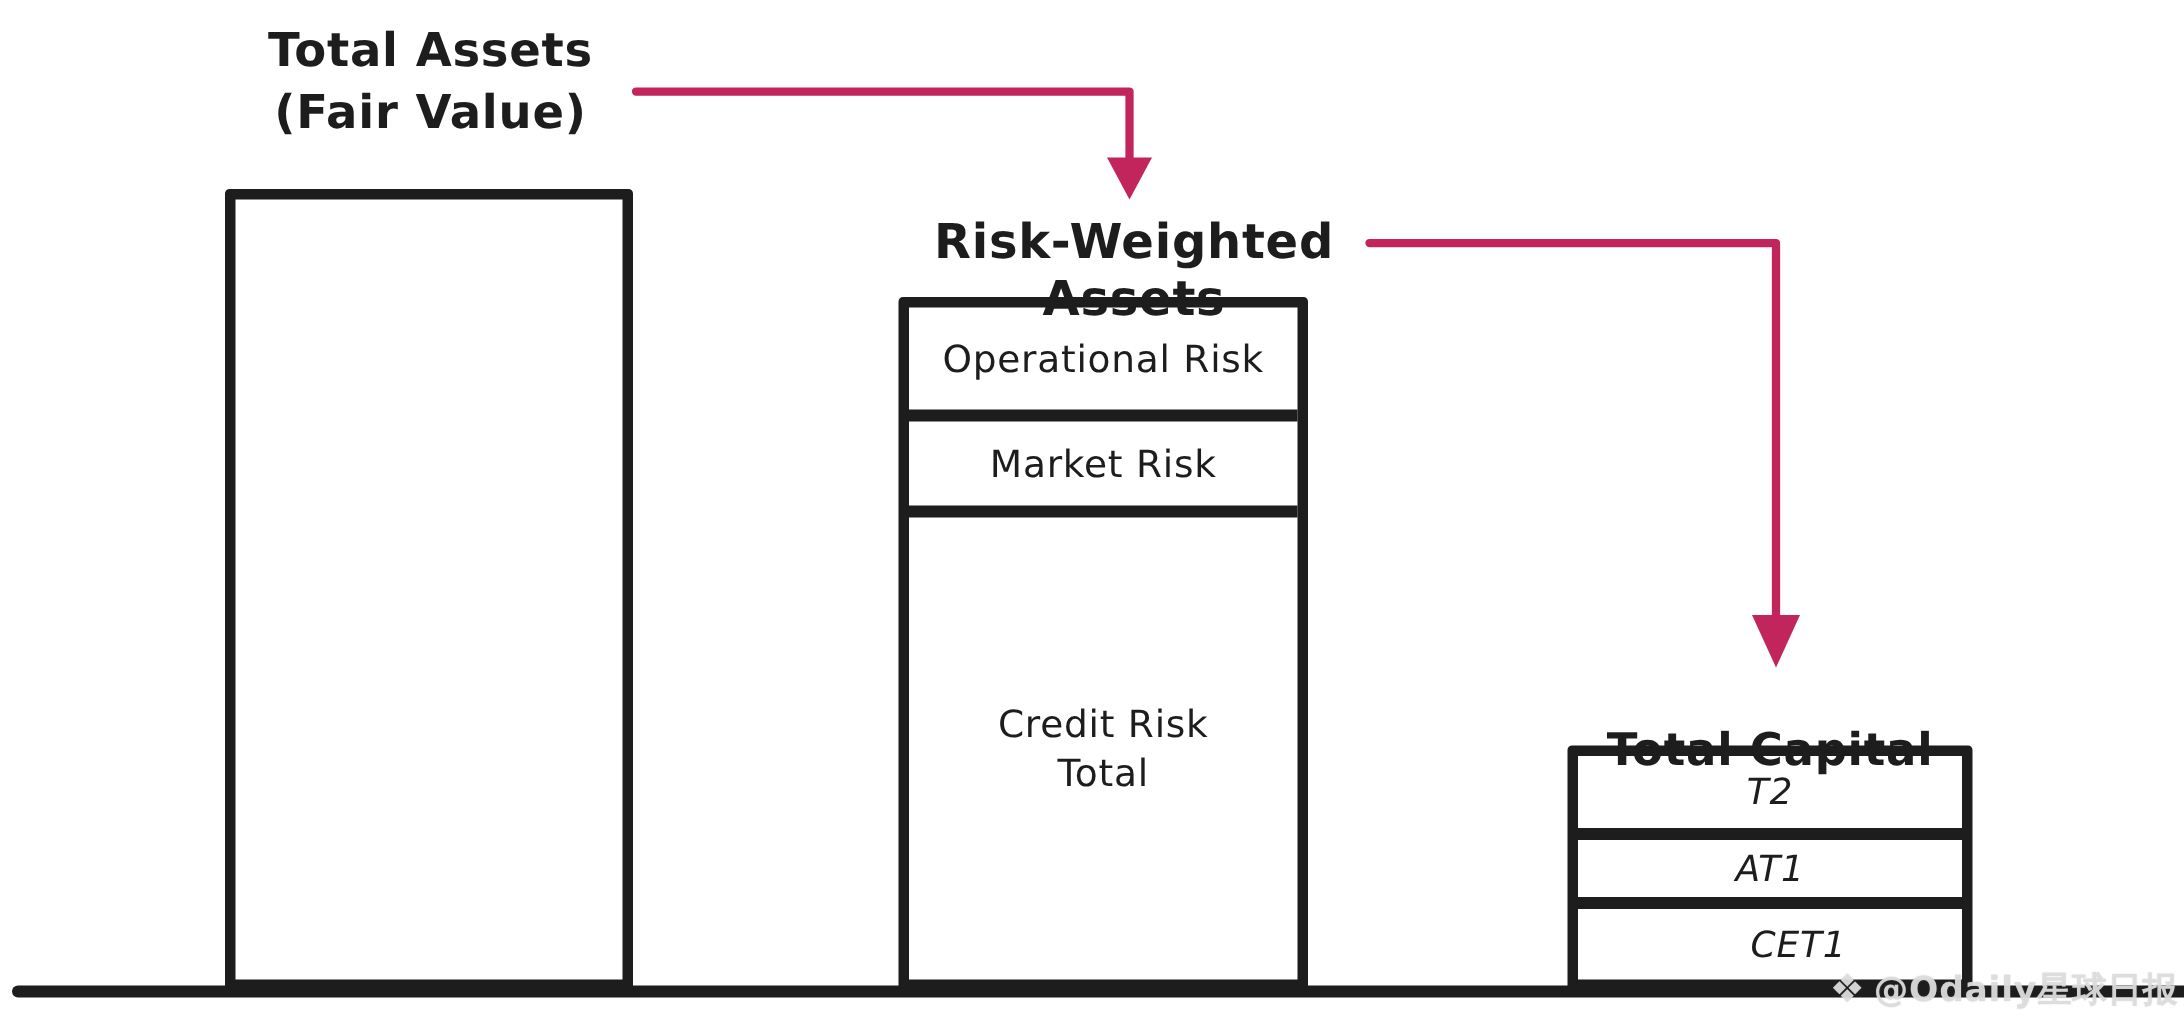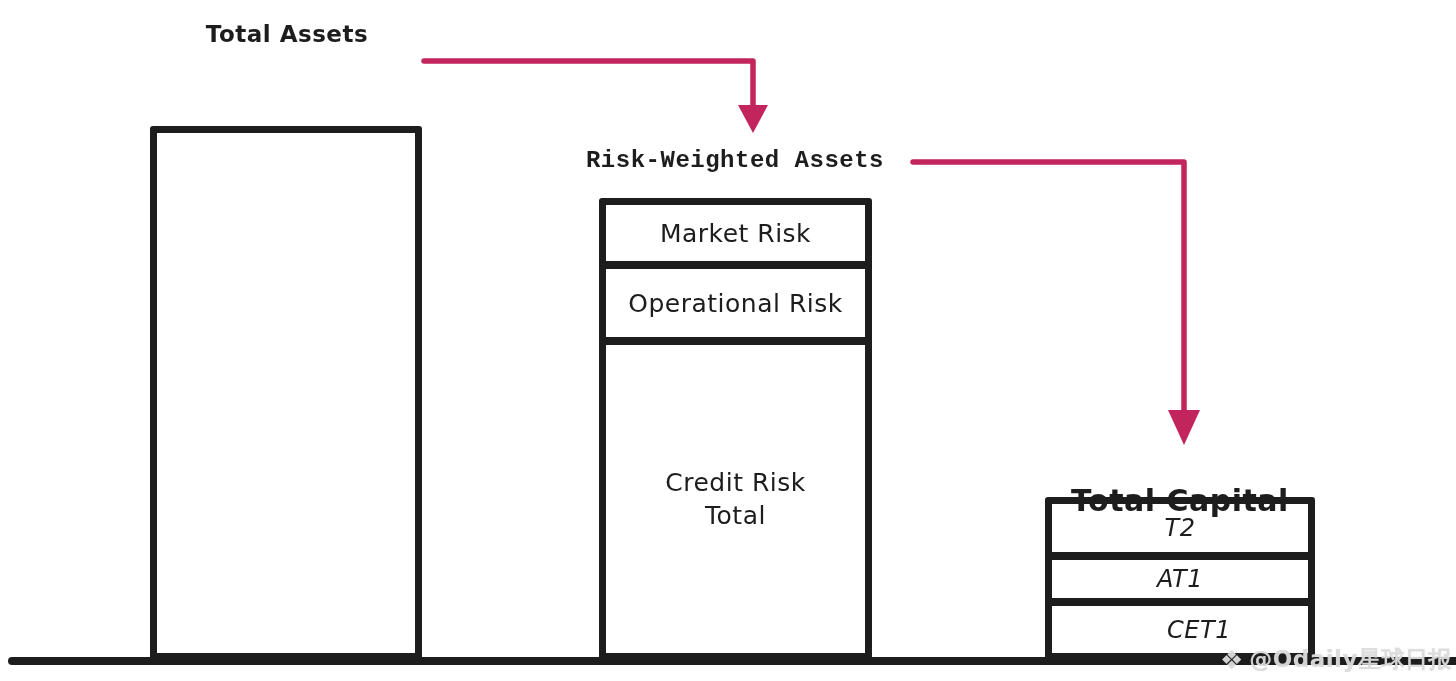--- a/index.html
+++ b/index.html
@@ -35,25 +35,25 @@
   .hand-label {
     position: absolute;
     text-align: center;
     font-weight: bold;
     color: var(--stroke, #1d1d1d);
     letter-spacing: 0.5px;
     z-index: 2;
   }
   .total-assets-label {
     left: 117px; top: 14px; width: 340px;
-    font-size: 23px; line-height: 41px;
+    font-size: 31px; line-height: 41px;
   }
   .rwa-label {
-    left: 555px; top: 142px; width: 360px;
-    font-size: 24px; line-height: 38px; font-family: Liberation Mono, monospace;
+    left: 576px; top: 142px; width: 360px;
+    font-size: 32px; line-height: 38px;
   }
   .total-capital-label {
     left: 1030px; top: 443px; width: 300px;
     font-size: 30px; line-height: 36px; margin-top: 40px;
   }
 
   .bar {
     position: absolute;
     border: 7px solid var(--stroke, #1d1d1d);
     border-radius: 3px;
@@ -120,34 +120,35 @@
       <path class="arrow-head" d="M753 133 L738 105 L768 105 Z"></path>
     </g>
     <g>
       <path class="arrow-line" d="M913 162 L1184 162 L1184 412"></path>
       <path class="arrow-head" d="M1184 445 L1168 410 L1200 410 Z"></path>
     </g>
   </svg>
 
   <div class="hand-label total-assets-label">
     <div>Total Assets</div>
+    <div>(Fair Value)</div>
   </div>
 
   <div class="hand-label rwa-label">Risk-Weighted Assets</div>
 
   <div class="hand-label total-capital-label">Total Capital</div>
 
   <div class="bar total-assets-bar"></div>
 
   <div class="bar rwa-bar">
+    <div class="seg seg-op seg-divider">
+      <span>Operational Risk</span>
+    </div>
     <div class="seg seg-mkt seg-divider">
       <span>Market Risk</span>
-    </div>
-    <div class="seg seg-op seg-divider">
-      <span>Operational Risk</span>
     </div>
     <div class="seg seg-credit">
       <span>Credit Risk</span>
       <span>Total</span>
     </div>
   </div>
 
   <div class="bar capital-bar">
     <div class="seg seg-t2 seg-divider">
       <span>T2</span>

